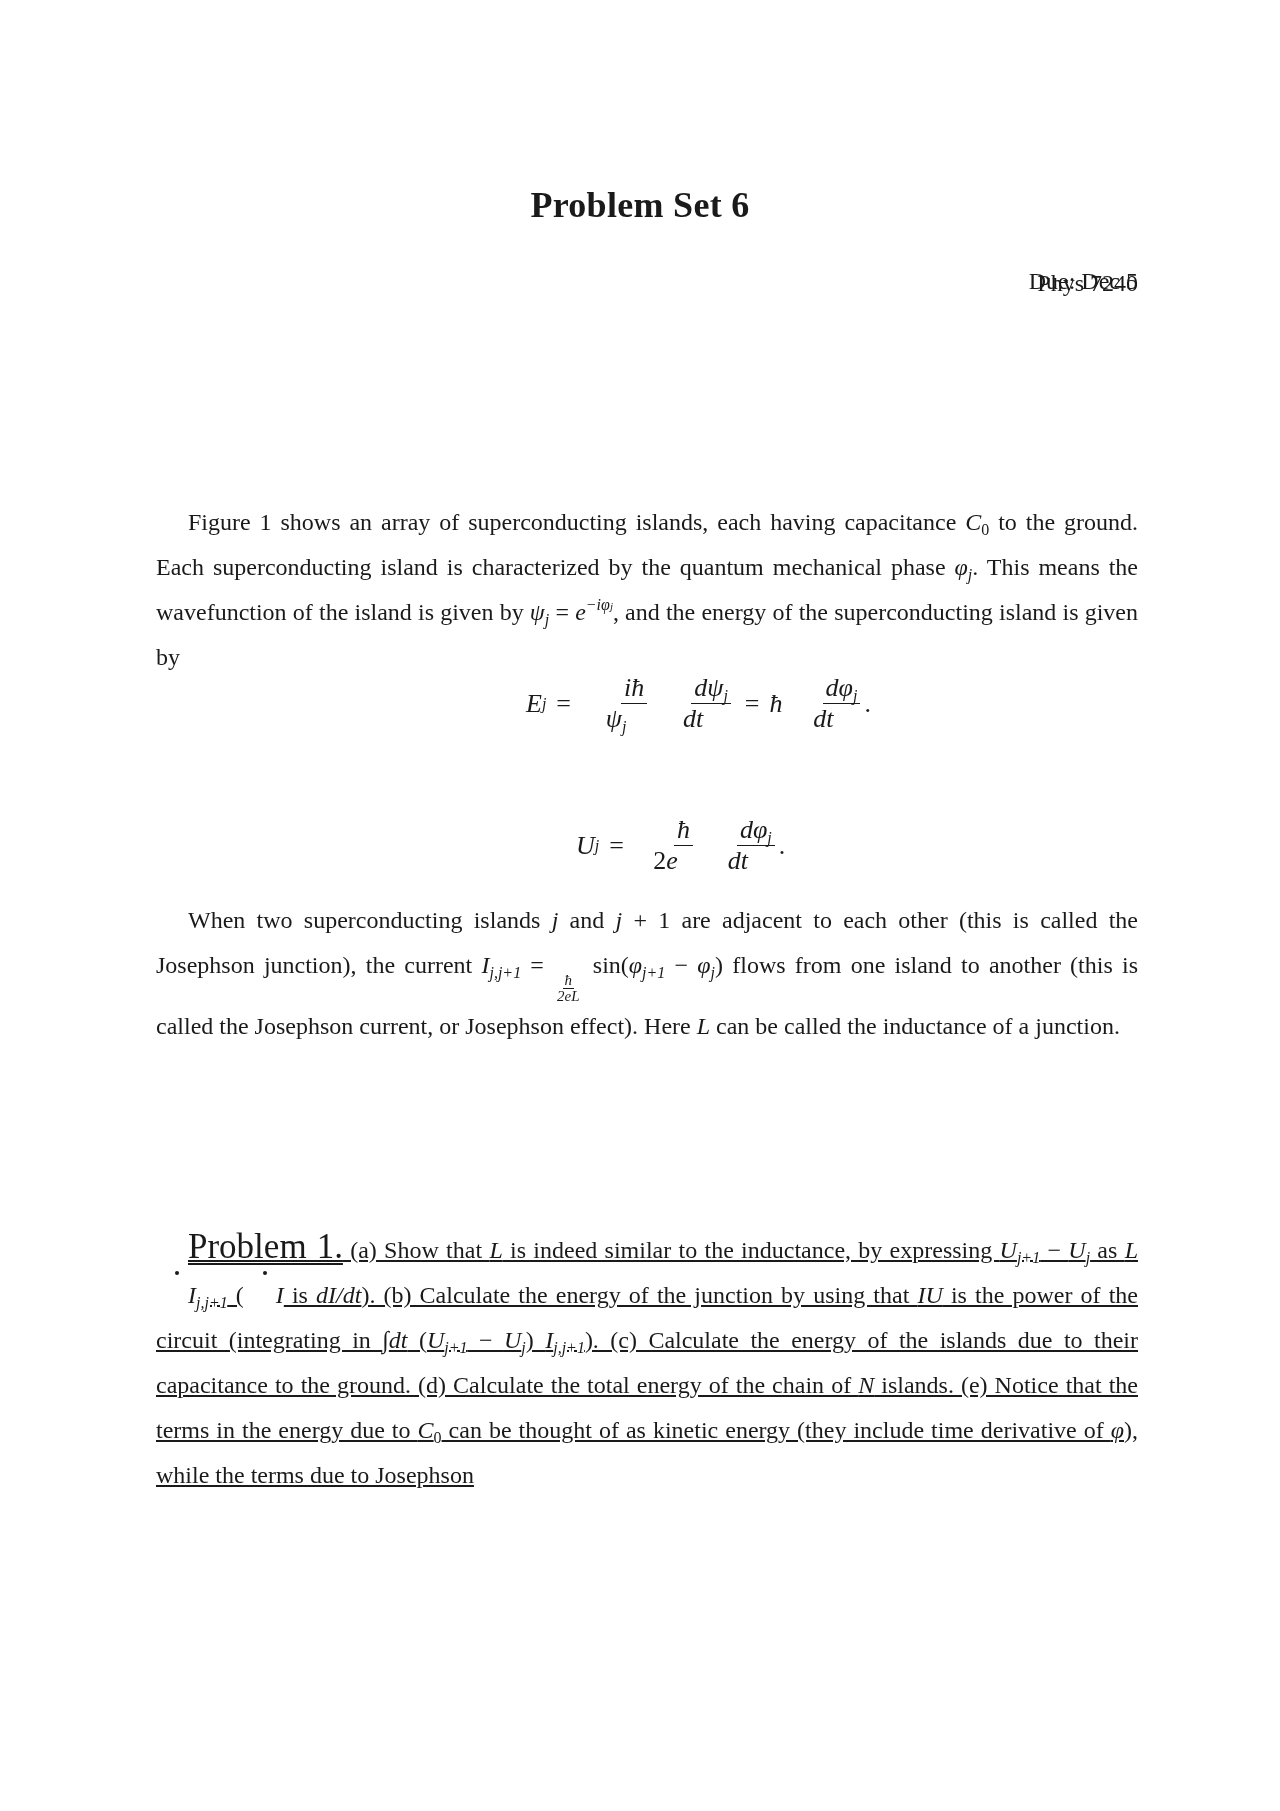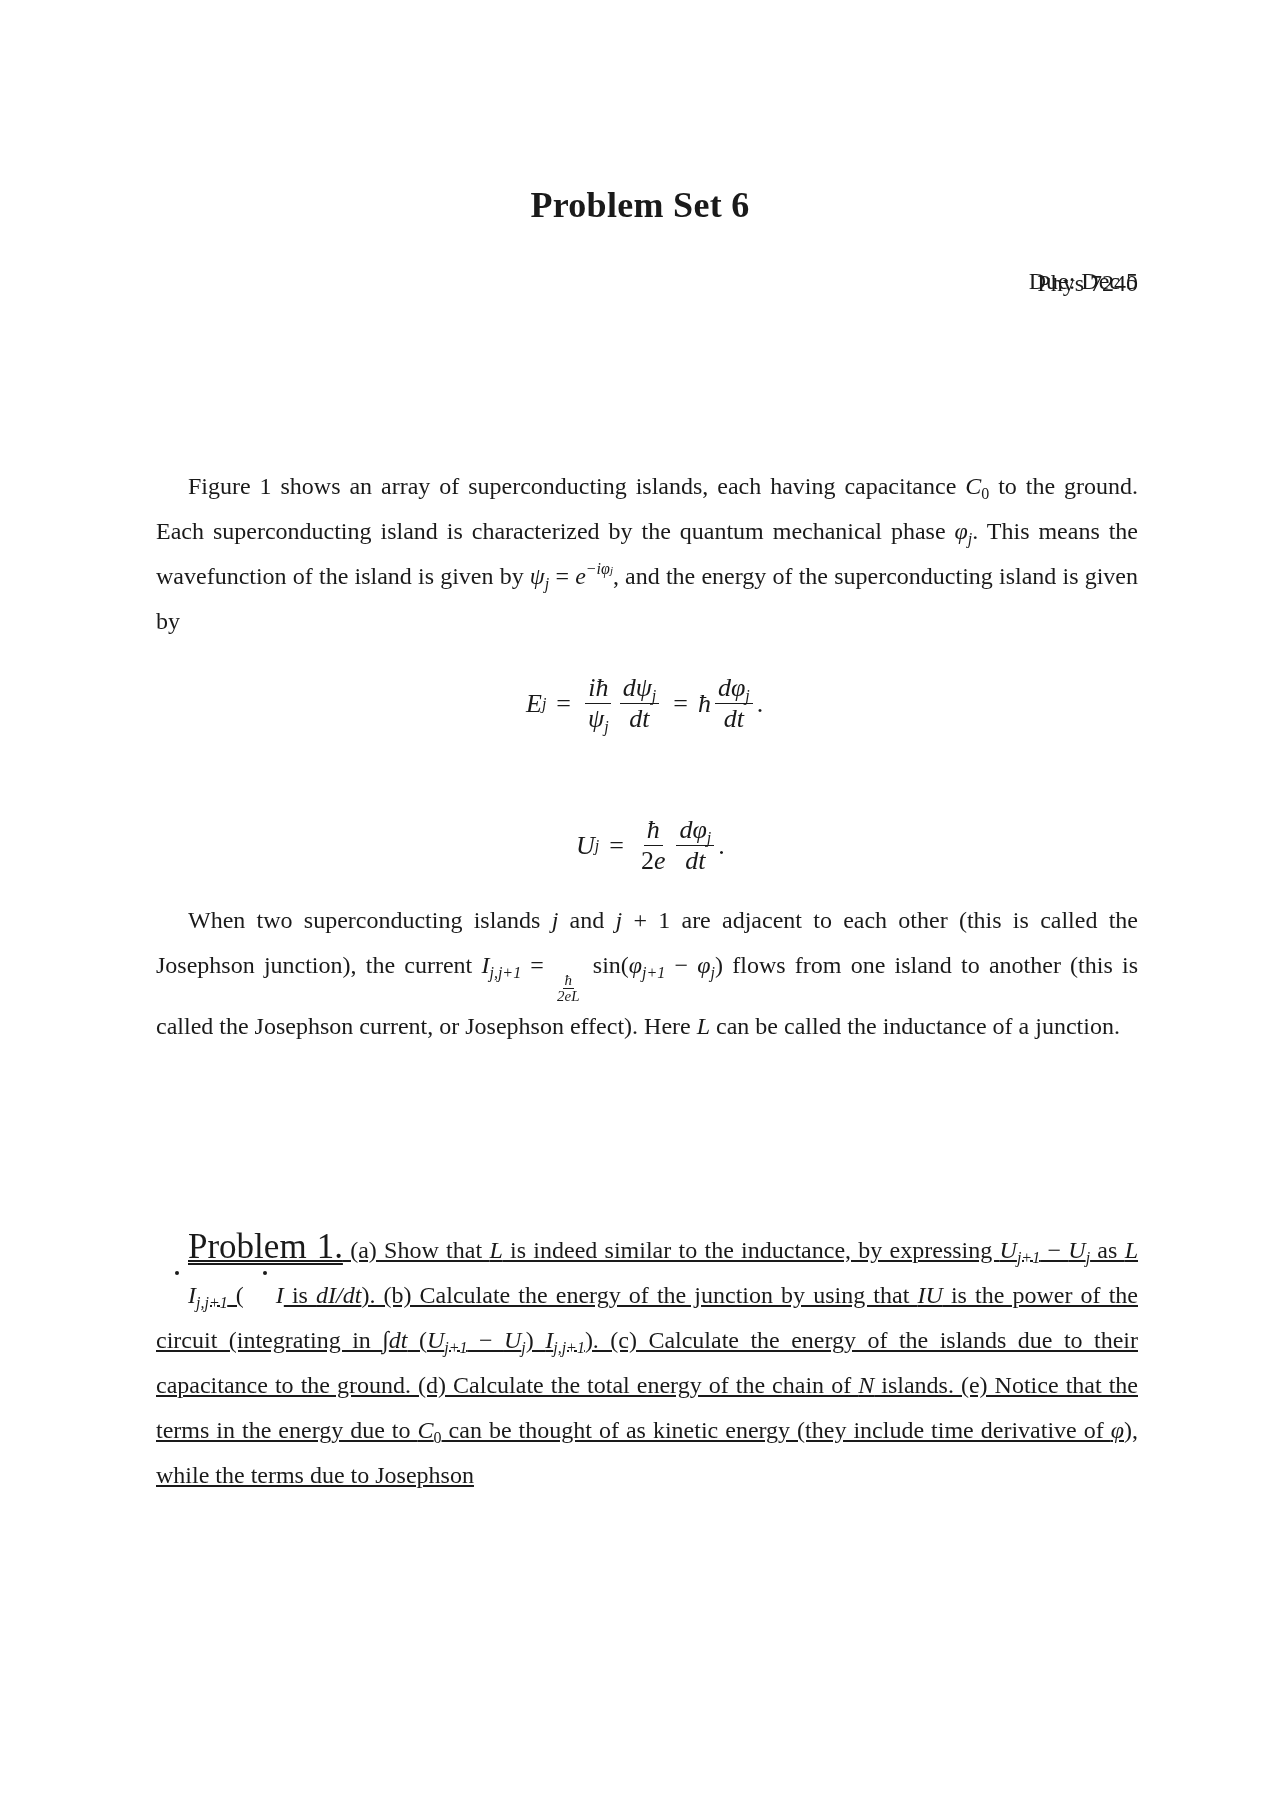--- a/index.html
+++ b/index.html
@@ -89,21 +89,21 @@
     display: inline-flex;
     flex-direction: column;
     align-items: center;
     margin: 0 4px;
     vertical-align: middle;
   }
   .frac .num, .frac .den {
     padding: 0 3px;
     line-height: 30px;
   }
-  .frac .num { border-bottom: 1.4px solid #1a1a1a; }
+  .frac .num { border-bottom: 1.4px solid #1a1a1a; margin-left: 36px; }
   .eq .rel { margin: 0 10px; }
 
   
   .ifrac {
     display: inline-flex;
     flex-direction: column;
     align-items: center;
     vertical-align: -12px;
     font-size: 15px;
     line-height: 15px;
@@ -140,21 +140,21 @@
 </head>
 <body>
 
 <div class="page">
 
   <div class="ps-title">Problem Set 6</div>
   <div class="meta course">Phys 7240</div>
   <div class="meta due">Due: Dec 5</div>
 
 
-  <div class="textblock" style="top: 464px;">
+  <div class="textblock" style="top: 500px;">
     <p class="indent"><span>Figure 1 shows an array of superconducting islands, each having capacitance </span><span class="m">C</span><span class="sub">0</span><span> to the ground. Each superconducting island is characterized by the quantum mechanical phase </span><span class="m">φ</span><span class="sub m">j</span><span>. This means the wavefunction of the island is given by </span><span class="m">ψ</span><span class="sub m">j</span><span> = </span><span class="m">e</span><span class="sup m"><span>−iφ</span><span style="font-size:11px;">j</span></span><span>, and the energy of the superconducting island is given by</span></p>
   </div>
 
   <div class="eq" style="left: 526px; top: 673px;">
     <span class="m">E</span>
       <span class="sub m">j</span>
     <span class="rel">=</span>
     <span class="frac">
       <span class="num m">iħ</span>
       <span class="den m"><span>ψ</span><span class="sub">j</span></span>

